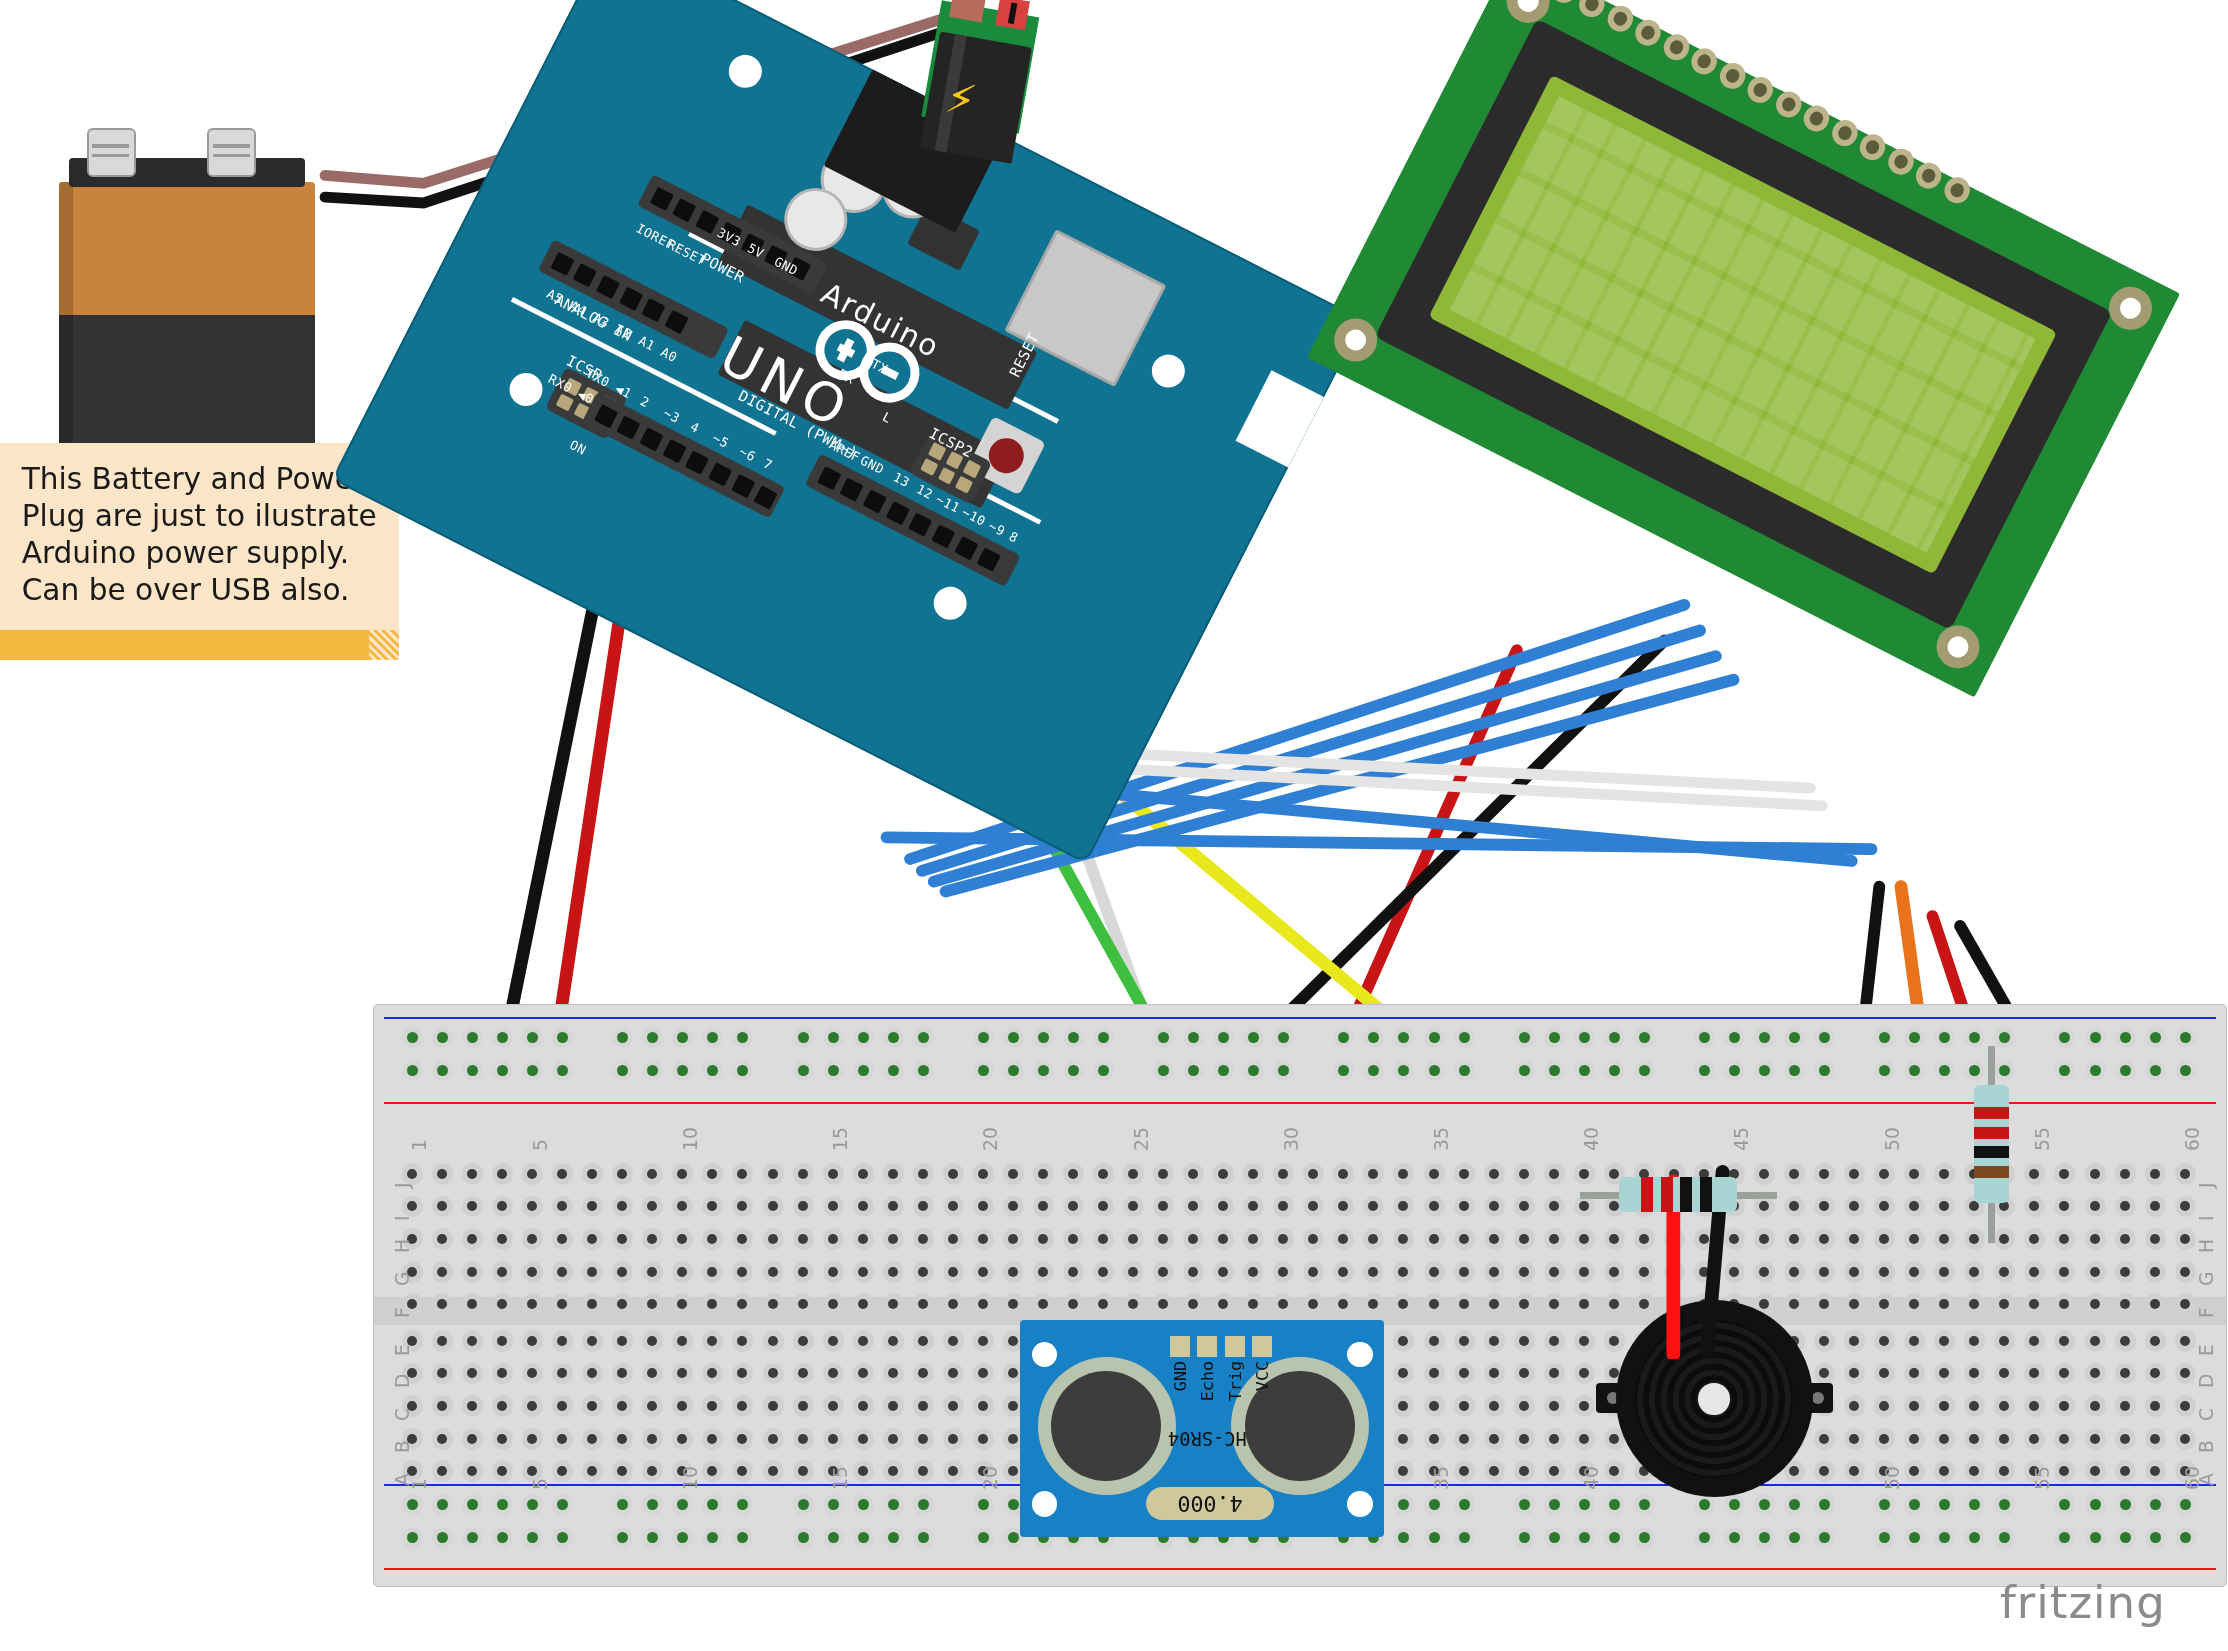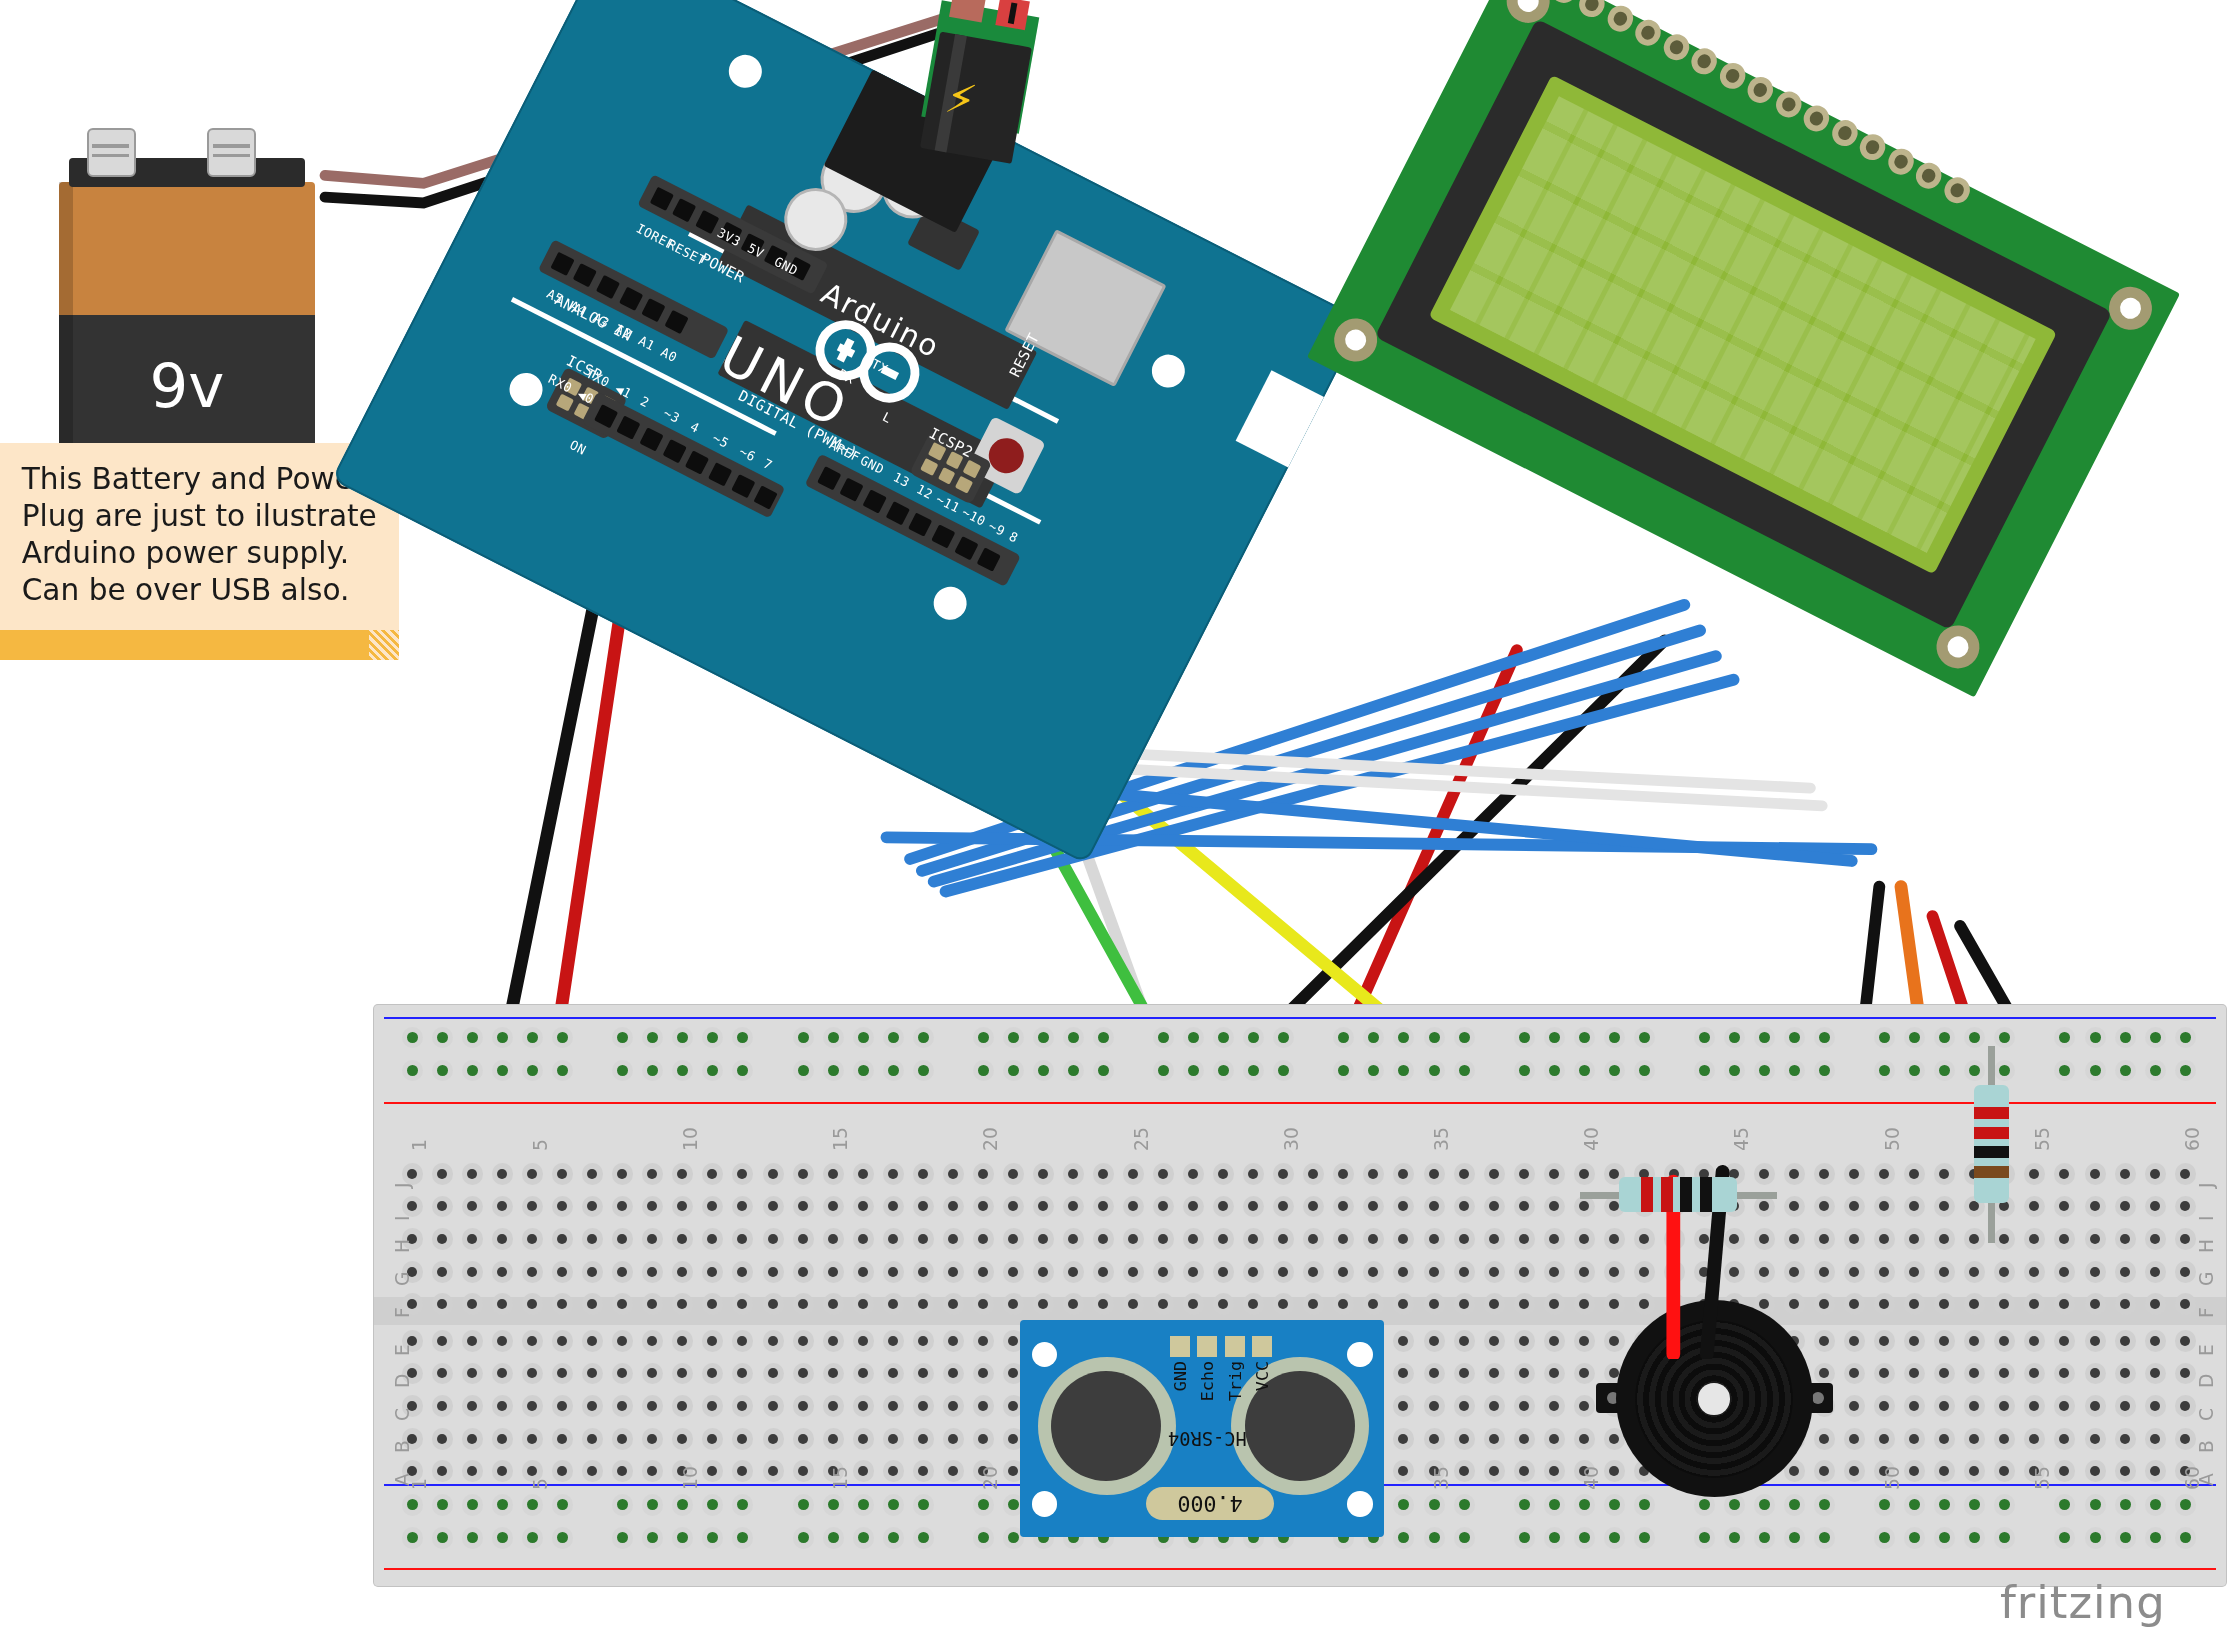--- a/index.html
+++ b/index.html
@@ -192,21 +192,20 @@
   <div class="edge"></div>
   <div class="cap"></div>
   <div class="term t1">
       <i></i>
       <i></i>
     </div>
   <div class="term t2">
       <i></i>
       <i></i>
     </div>
-  <div class="volt">9v</div>
 </div>
 
 <div class="abs nosel" id="note">
   <div class="sheet">
     <div class="txt">This Battery and Power Plug are just to ilustrate Arduino power supply. Can be over USB also.</div>
     <div class="fold"></div>
   </div>
   <div class="bar"></div>
   <div class="dots"></div>
 </div>

